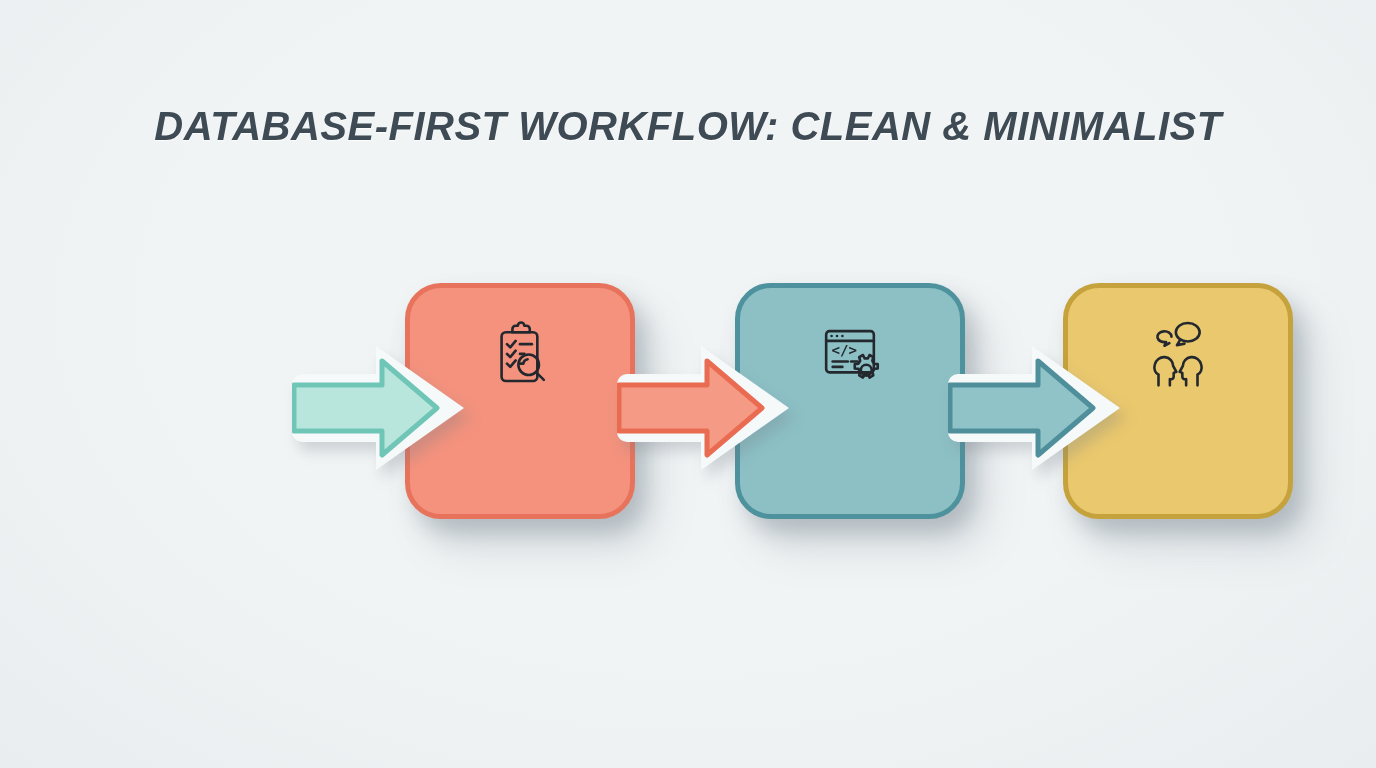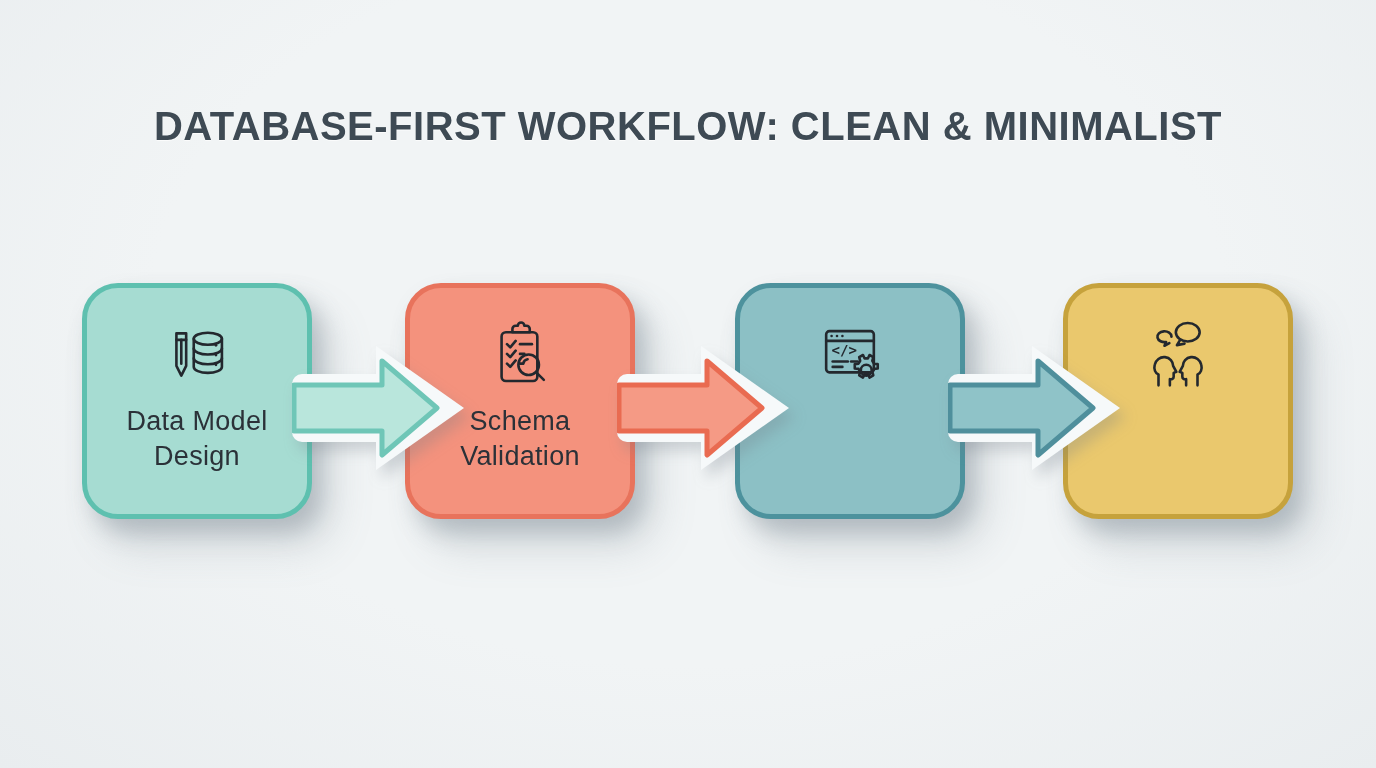--- a/index.html
+++ b/index.html
@@ -18,20 +18,21 @@
     position: absolute;
     top: 104px;
     left: 0;
     width: 100%;
     text-align: center;
     font-size: 40px;
     font-weight: 700;
     letter-spacing: 0.5px;
     color: #3e4a54;
     text-shadow: 0 1px 1px rgba(255,255,255,0.8);
+    font-style: italic;
   }
   .step {
     position: absolute;
     top: 283px;
     width: 230px;
     height: 236px;
     background: var(--fill);
     border: 5px solid var(--border);
     border-radius: 36px;
     box-shadow: 10px 14px 22px rgba(105,120,132,0.35), 22px 30px 40px rgba(105,120,132,0.18);
@@ -94,60 +95,36 @@
     stroke-linejoin: round;
   }
 </style>
 </head>
 <body>
 
 <div class="canvas">
 
   <h1 class="title">DATABASE-FIRST WORKFLOW: CLEAN &amp; MINIMALIST</h1>
 
-  <div class="step pos-1" style="--fill: #a6dcd2; --border: #5ec0af;">
-    <div class="step-icon">
-      <svg viewBox="0 0 72 72">
-        <path d="M17,16 h9 v30 l-4.5,9 l-4.5,-9 z"></path>
-        <line x1="17" y1="22" x2="26" y2="22"></line>
-        <line x1="21.5" y1="22" x2="21.5" y2="44"></line>
-        <ellipse cx="46" cy="21" rx="13" ry="5.5"></ellipse>
-        <path d="M33,21 v26 c0,3 5.8,5.5 13,5.5 c7.2,0 13,-2.5 13,-5.5 v-26"></path>
-        <path d="M33,30 c0,3 5.8,5.5 13,5.5 c7.2,0 13,-2.5 13,-5.5"></path>
-        <path d="M33,39 c0,3 5.8,5.5 13,5.5 c7.2,0 13,-2.5 13,-5.5"></path>
-        <circle class="dot" cx="53.5" cy="27" r="1.3"></circle>
-        <circle class="dot" cx="53.5" cy="36" r="1.3"></circle>
-        <circle class="dot" cx="53.5" cy="45" r="1.3"></circle>
-      </svg>
-    </div>
-    <div class="step-label">
-      <span>Data Model</span><br>
-      <span>Design</span>
-    </div>
-  </div>
 
   <div class="step pos-2" style="--fill: #f4927d; --border: #e8735c;">
     <div class="step-icon">
       <svg viewBox="0 0 72 72">
         <rect x="19" y="15" width="33" height="45" rx="4"></rect>
         <path d="M29,15 v-3 a3,3 0 0 1 3,-3 h2 a3,3 0 0 1 6,0 h2 a3,3 0 0 1 3,3 v3 z"></path>
         <polyline points="24,26 27,29 32,23"></polyline>
         <line x1="36" y1="26" x2="47" y2="26"></line>
         <polyline points="24,35 27,38 32,32"></polyline>
         <line x1="36" y1="35" x2="40" y2="35"></line>
         <polyline points="24,44 27,47 32,41"></polyline>
         <line x1="36" y1="44" x2="38" y2="44"></line>
         <circle cx="44" cy="45" r="9.5"></circle>
         <line x1="51" y1="52" x2="58" y2="59"></line>
         <path d="M39,44 a5,5 0 0 1 4,-4"></path>
       </svg>
-    </div>
-    <div class="step-label">
-      <span>Schema</span><br>
-      <span>Validation</span>
     </div>
   </div>
 
   <div class="step pos-3" style="--fill: #8cc0c5; --border: #4d929d;">
     <div class="step-icon">
       <svg viewBox="0 0 72 72">
         <rect x="14" y="14" width="44" height="38" rx="3"></rect>
         <line x1="14" y1="23" x2="58" y2="23"></line>
         <circle class="dot" cx="19" cy="18.5" r="1.2"></circle>
         <circle class="dot" cx="24" cy="18.5" r="1.2"></circle>

